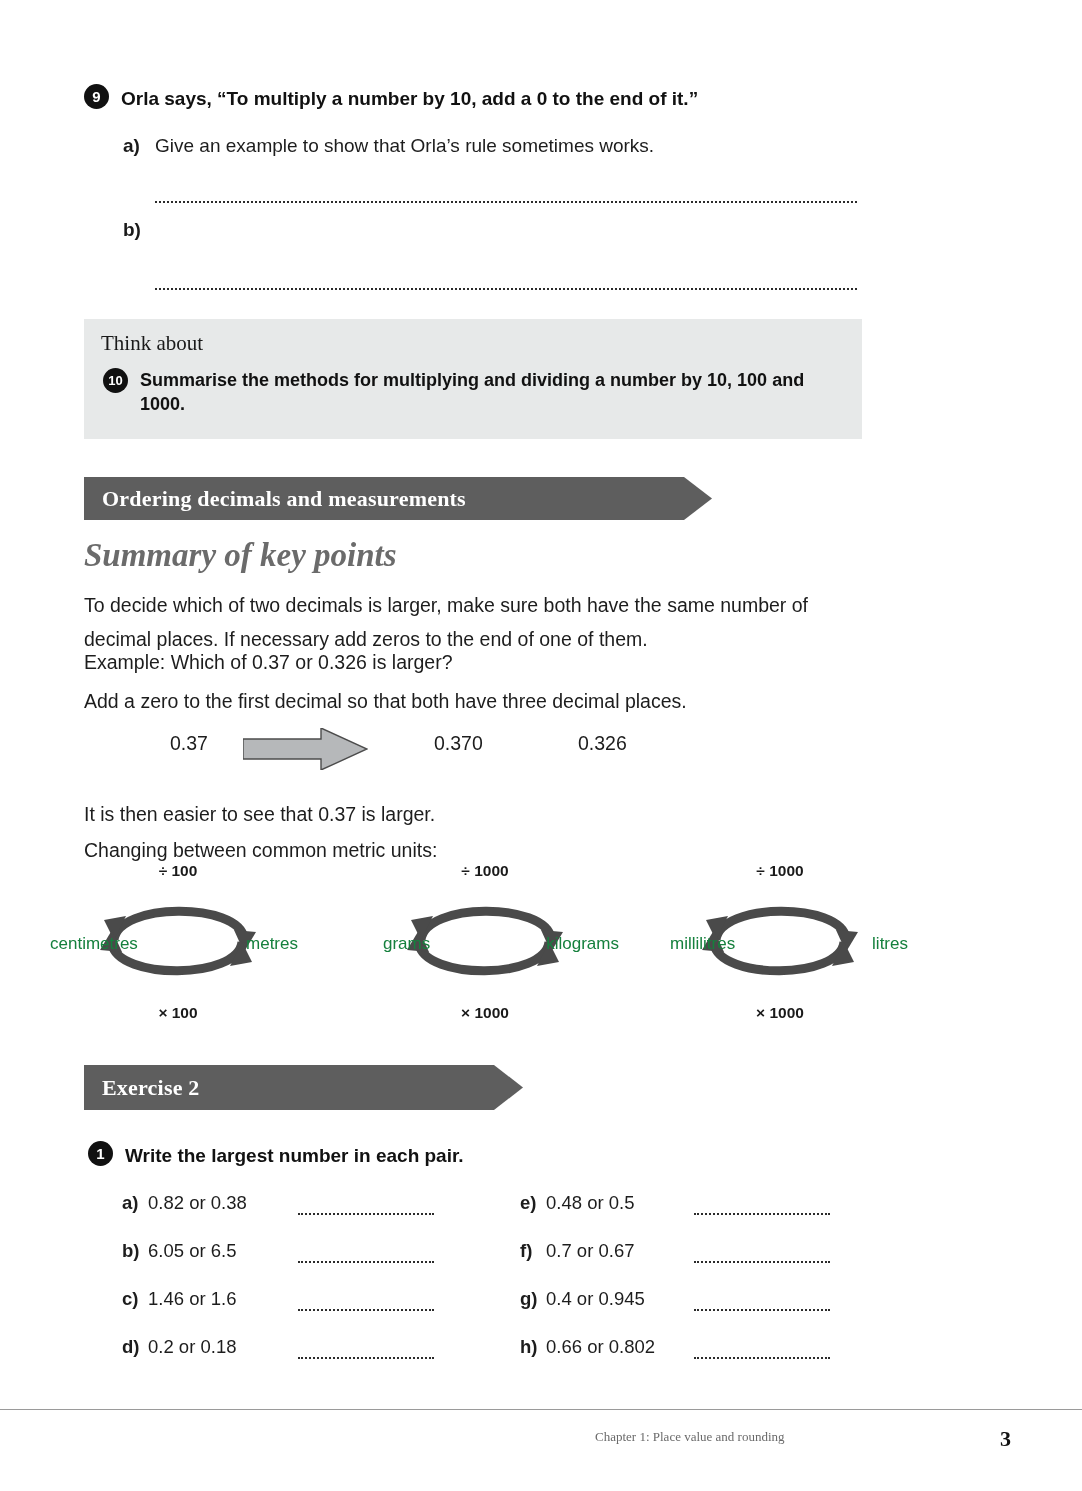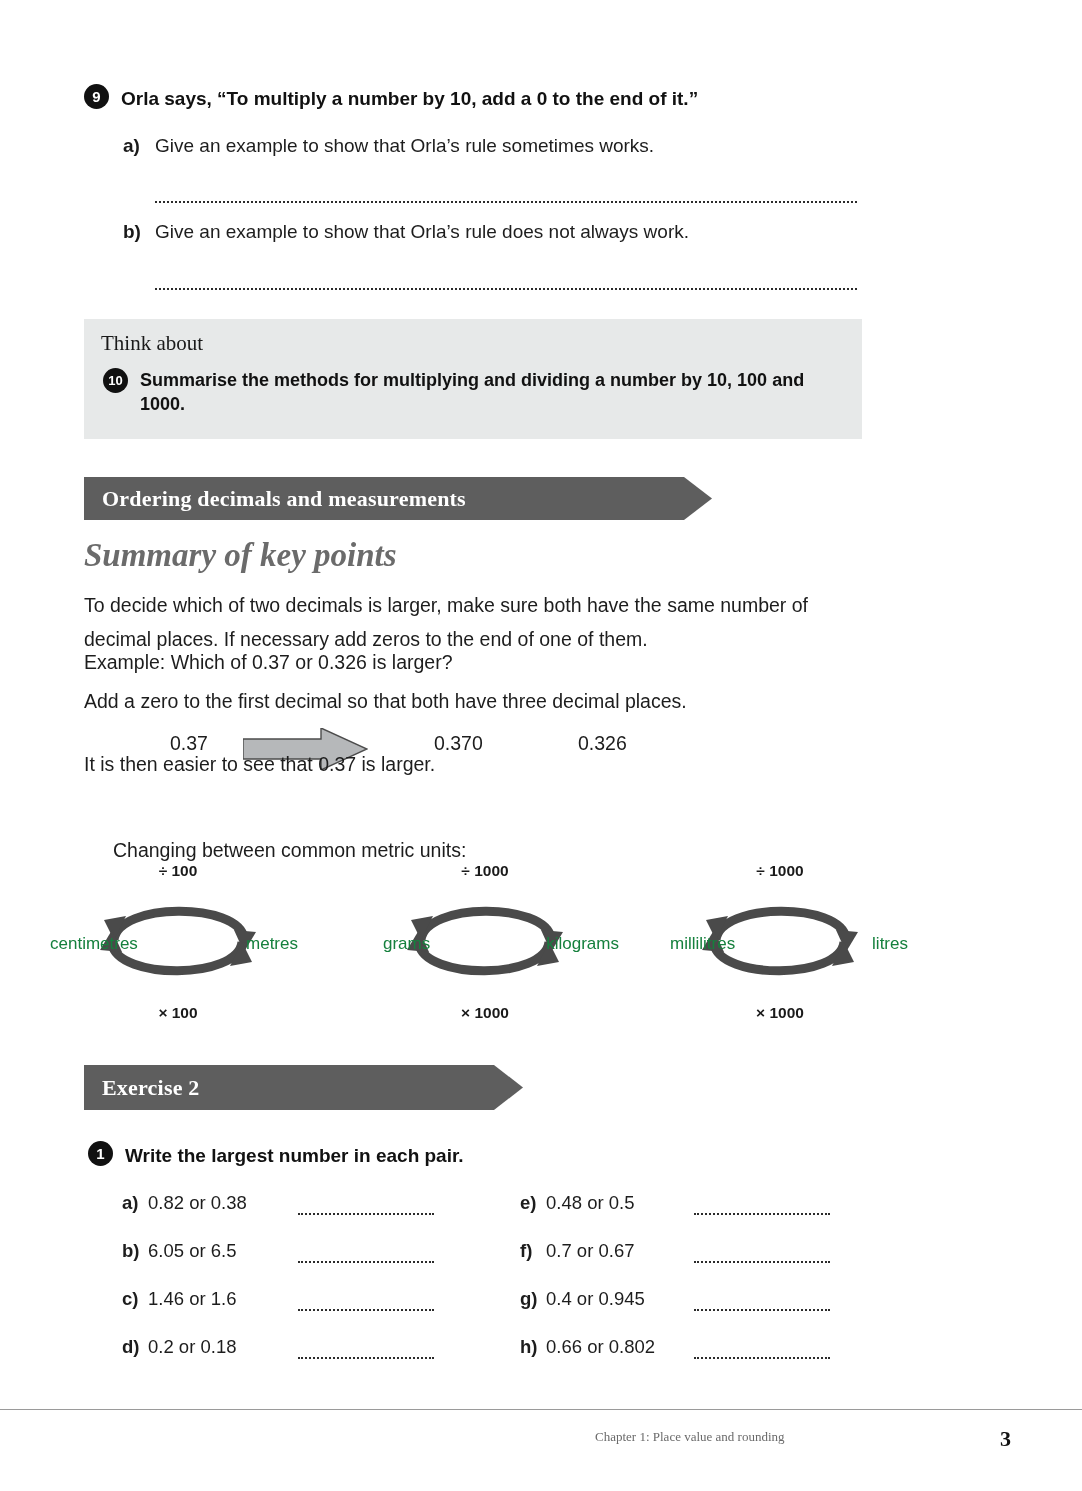--- a/index.html
+++ b/index.html
@@ -225,21 +225,20 @@
     <div class="sub-row">
       <span class="sub-letter">a)</span>
       <span class="sub-text">Give an example to show that Orla’s rule sometimes works.</span>
     </div>
   </div>
   <div class="dotline" style="position:absolute; left:155px; top:198px; width:702px;"></div>
 
   <div class="q-block" style="left:123px; top:219px; width:820px;">
     <div class="sub-row">
       <span class="sub-letter">b)</span>
-      <span class="sub-text">Give an example to show that Orla’s rule does not always work.</span>
     </div>
   </div>
   <div class="dotline" style="position:absolute; left:155px; top:285px; width:702px;"></div>
 
   <div class="think-box" style="left:84px; top:319px; width:778px; height:120px;">
     <div class="think-title" style="position:absolute; left:17px; top:12px;">Think about</div>
     <div style="position:absolute; left:19px; top:49px; width:730px;">
       <div class="q-row">
         <span class="qnum small-text">10</span>
         <span class="think-body" style="max-width:700px;">Summarise the methods for multiplying and dividing a number by 10, 100 and 1000.</span>
@@ -262,22 +261,22 @@
 
   <div class="dec-row" style="left:0px; top:728px; width:1082px; height:40px;">
     <span class="dec-val" style="left:170px; top:4px;">0.37</span>
     <svg style="position:absolute; left:243px; top:0px;" width="125" height="42" viewBox="0 0 125 42">
       <polygon points="0,11 78,11 78,0 124,21 78,42 78,31 0,31" fill="#b6b8ba" stroke="#4c4c4c" stroke-width="1.4" stroke-linejoin="miter"></polygon>
     </svg>
     <span class="dec-val" style="left:434px; top:4px;">0.370</span>
     <span class="dec-val" style="left:578px; top:4px;">0.326</span>
   </div>
 
-  <div class="body-text" style="position:absolute; left:84px; top:747px; width:790px;">It is then easier to see that 0.37 is larger.</div>
-  <div class="body-text" style="position:absolute; left:84px; top:833px; width:790px;margin-left:29px;">Changing between common metric units:</div>
+  <div class="body-text" style="position:absolute; left:84px; top:797px; width:790px;">It is then easier to see that 0.37 is larger.</div>
+  <div class="body-text" style="position:absolute; left:84px; top:833px; width:790px;">Changing between common metric units:</div>
 
   <div class="cycle" style="left:48px; top:862px;">
     <div class="op op-top">÷ 100</div>
     <svg width="260" height="120" viewBox="0 0 260 120">
 
       <path d="M 66,60 C 70,22 190,22 196,58" fill="none" stroke="#4a4a4a" stroke-width="9" stroke-linecap="butt"></path>
       <polygon points="196,72 186,50 208,52" fill="#4a4a4a"></polygon>
       <polygon points="66,60 56,40 78,36" fill="#4a4a4a"></polygon>
 
       <path d="M 194,62 C 190,100 70,100 64,64" fill="none" stroke="#4a4a4a" stroke-width="9" stroke-linecap="butt"></path>

